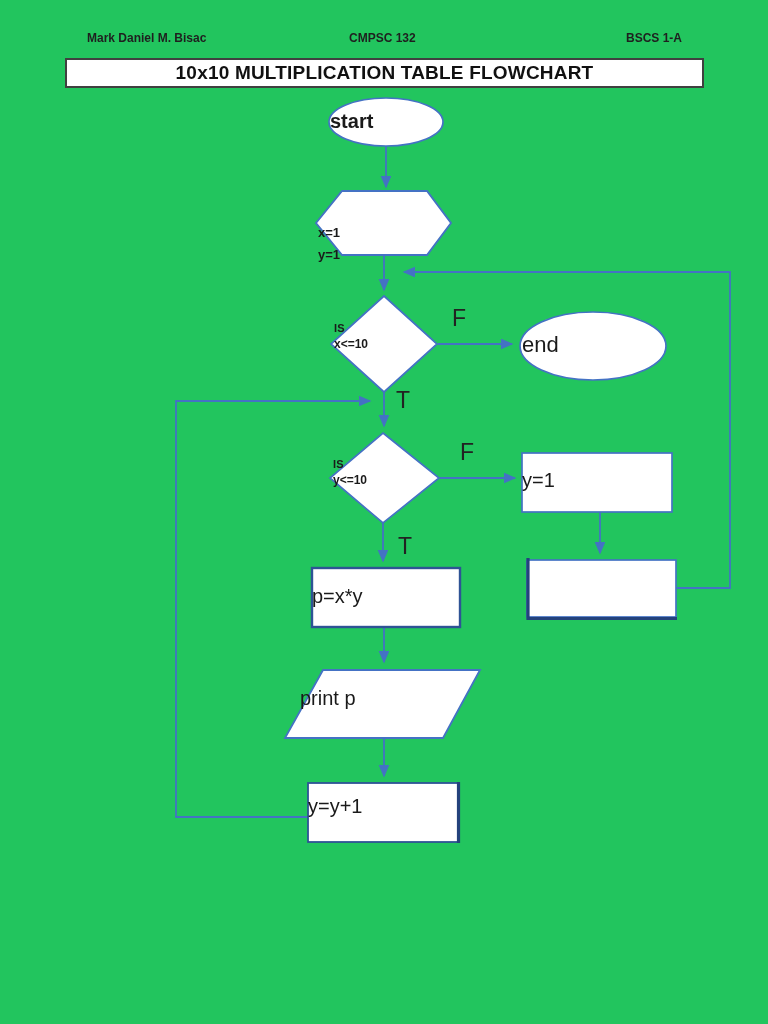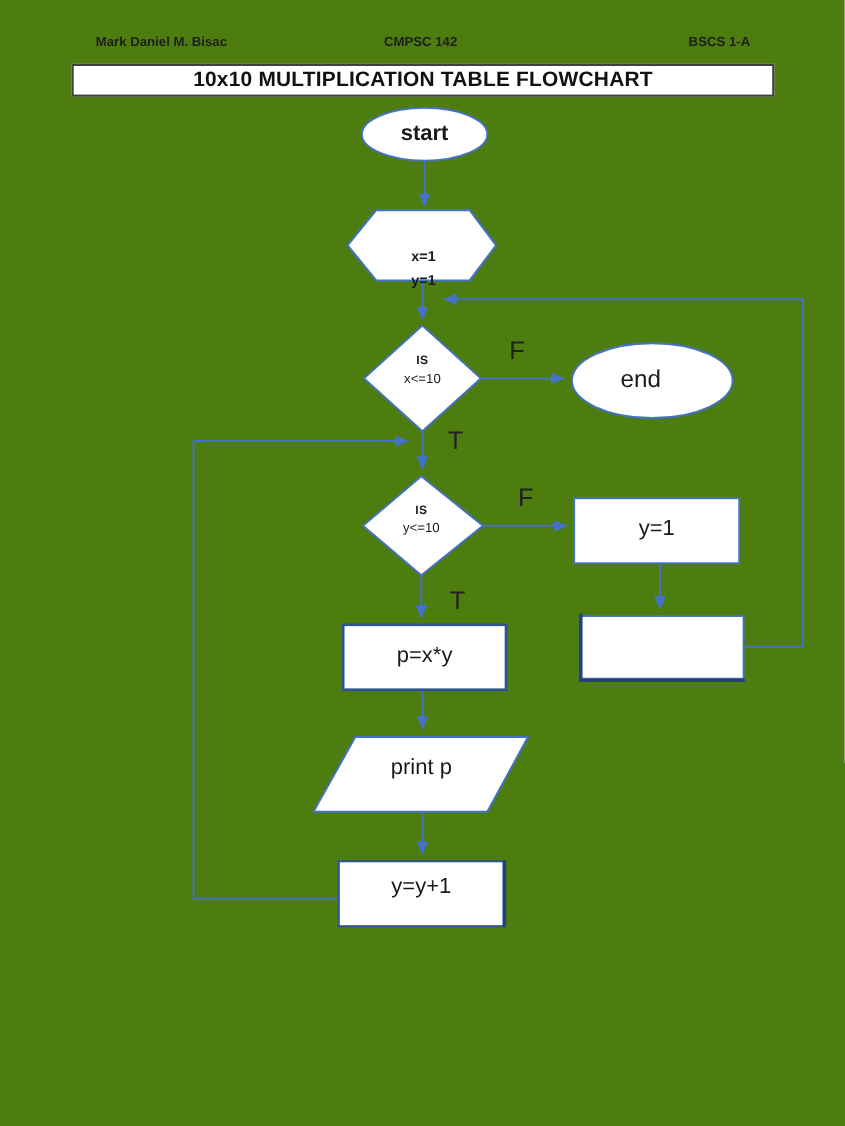--- a/index.html
+++ b/index.html
@@ -1,19 +1,19 @@
 <!DOCTYPE html>
 <html><head>
 <meta charset="utf-8">
 <style>
   html,body{margin:0;padding:0;background:#ffffff;}
   .page{
     position:relative;
     width:768px;height:1024px;
-    background:#4d7c0f;
+    background:#22c55e;
     font-family:"Liberation Sans", sans-serif;
     color:#1a1a1a;
     overflow:hidden;
   }
   .hdr{
     position:absolute;top:31px;
     font-size:12px;font-weight:bold;color:#1f1f1f;
     white-space:nowrap;
   }
   .title-box{
@@ -21,37 +21,37 @@
     border:2px solid #404040;
     display:flex;align-items:center;justify-content:center;
     background:#ffffff;
   }
   .title-text{
     font-size:19px;font-weight:bold;color:#111;letter-spacing:.2px;
     white-space:nowrap;
   }
   svg.flow{position:absolute;left:0;top:0;}
   .lbl{
-    position:absolute;text-align:center;
+    position:absolute;text-align:left;
     font-size:20px;color:#1a1a1a;line-height:1.1;
     white-space:nowrap;
   }
   .lbl.big{font-weight:600;}
   .lbl.small{font-size:13px;font-weight:bold;margin-top:24px;}
   .lbl.tiny{font-size:11px;font-weight:bold;letter-spacing:.3px;}
-  .lbl.tiny2{font-size:12px;font-weight:normal;}
+  .lbl.tiny2{font-size:12px;font-weight:bold;}
   .lbl.branch{font-size:23px;font-weight:400;color:#222;}
 </style>
 </head>
 <body>
 
 <div class="page">
 
   <div class="hdr" style="left:87px;">Mark Daniel M. Bisac</div>
-  <div class="hdr" style="left:349px;">CMPSC 142</div>
+  <div class="hdr" style="left:349px;">CMPSC 132</div>
   <div class="hdr" style="left:626px;">BSCS 1-A</div>
 
   <div class="title-box">
     <span class="title-text">10x10 MULTIPLICATION TABLE FLOWCHART</span>
   </div>
 
   <svg class="flow" width="768" height="1024" viewBox="0 0 768 1024">
     <defs>
       <marker id="arrow" markerWidth="9" markerHeight="8" refX="6.2" refY="3" orient="auto">
         <path d="M0,0 L7,3 L0,6 z" fill="#4472C4"></path>

